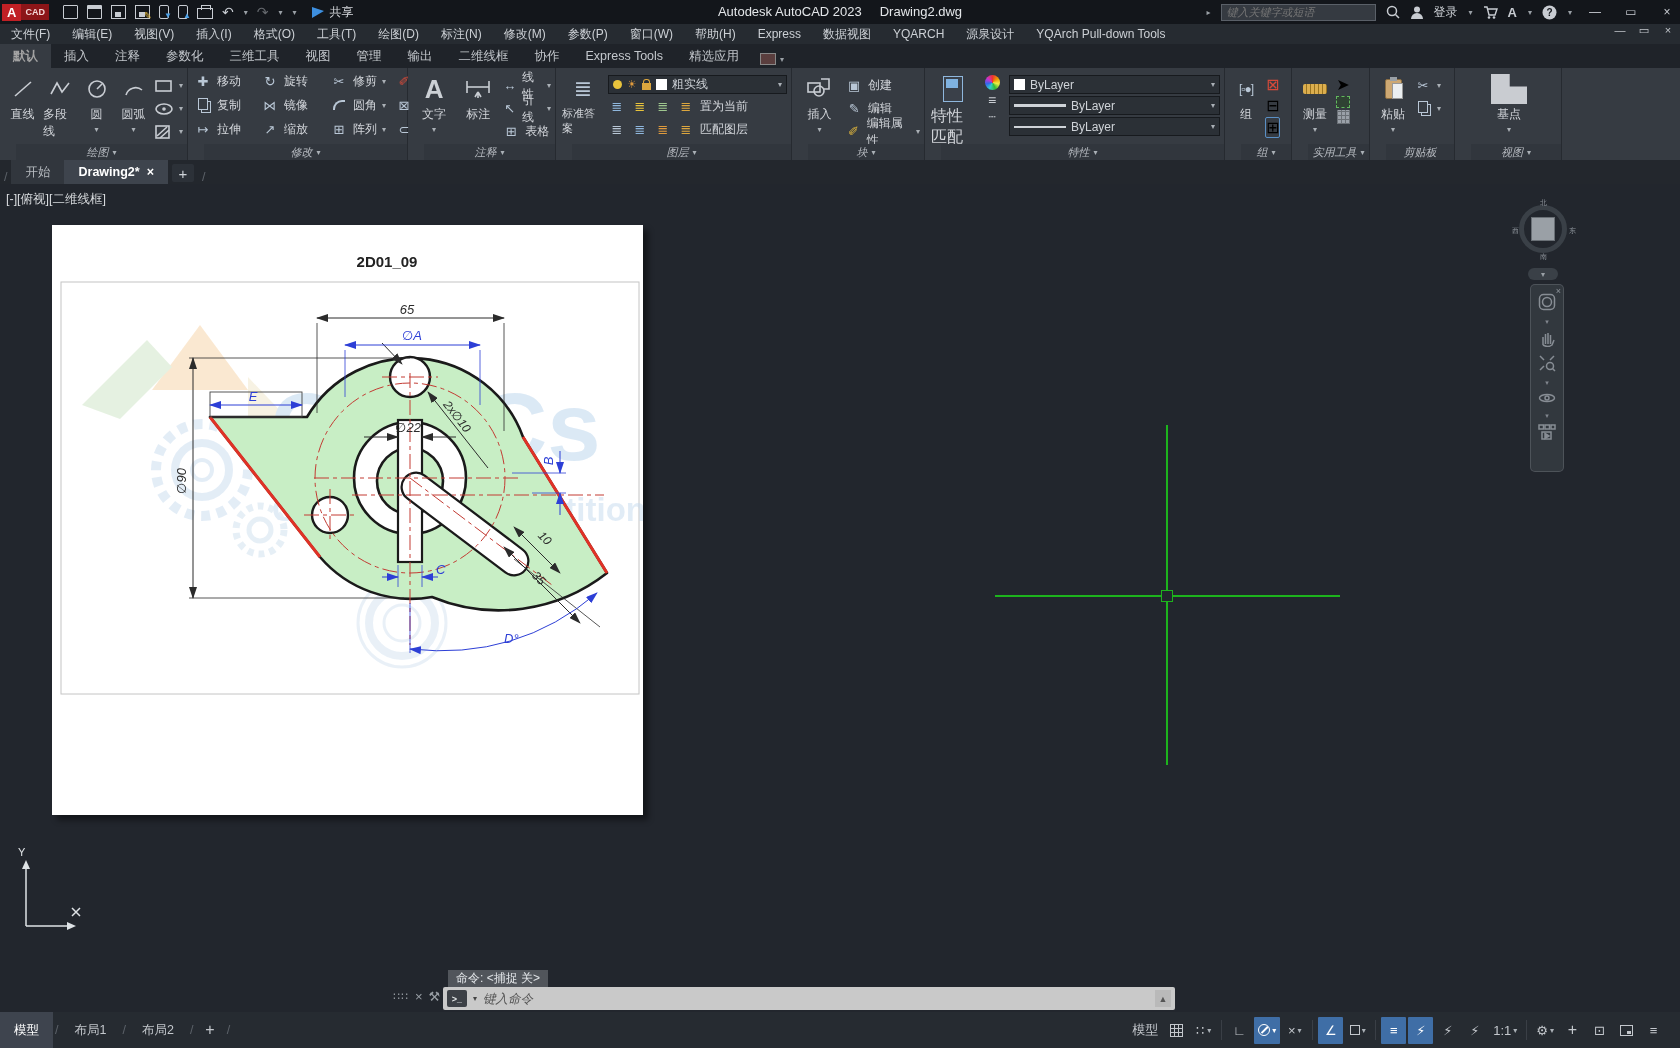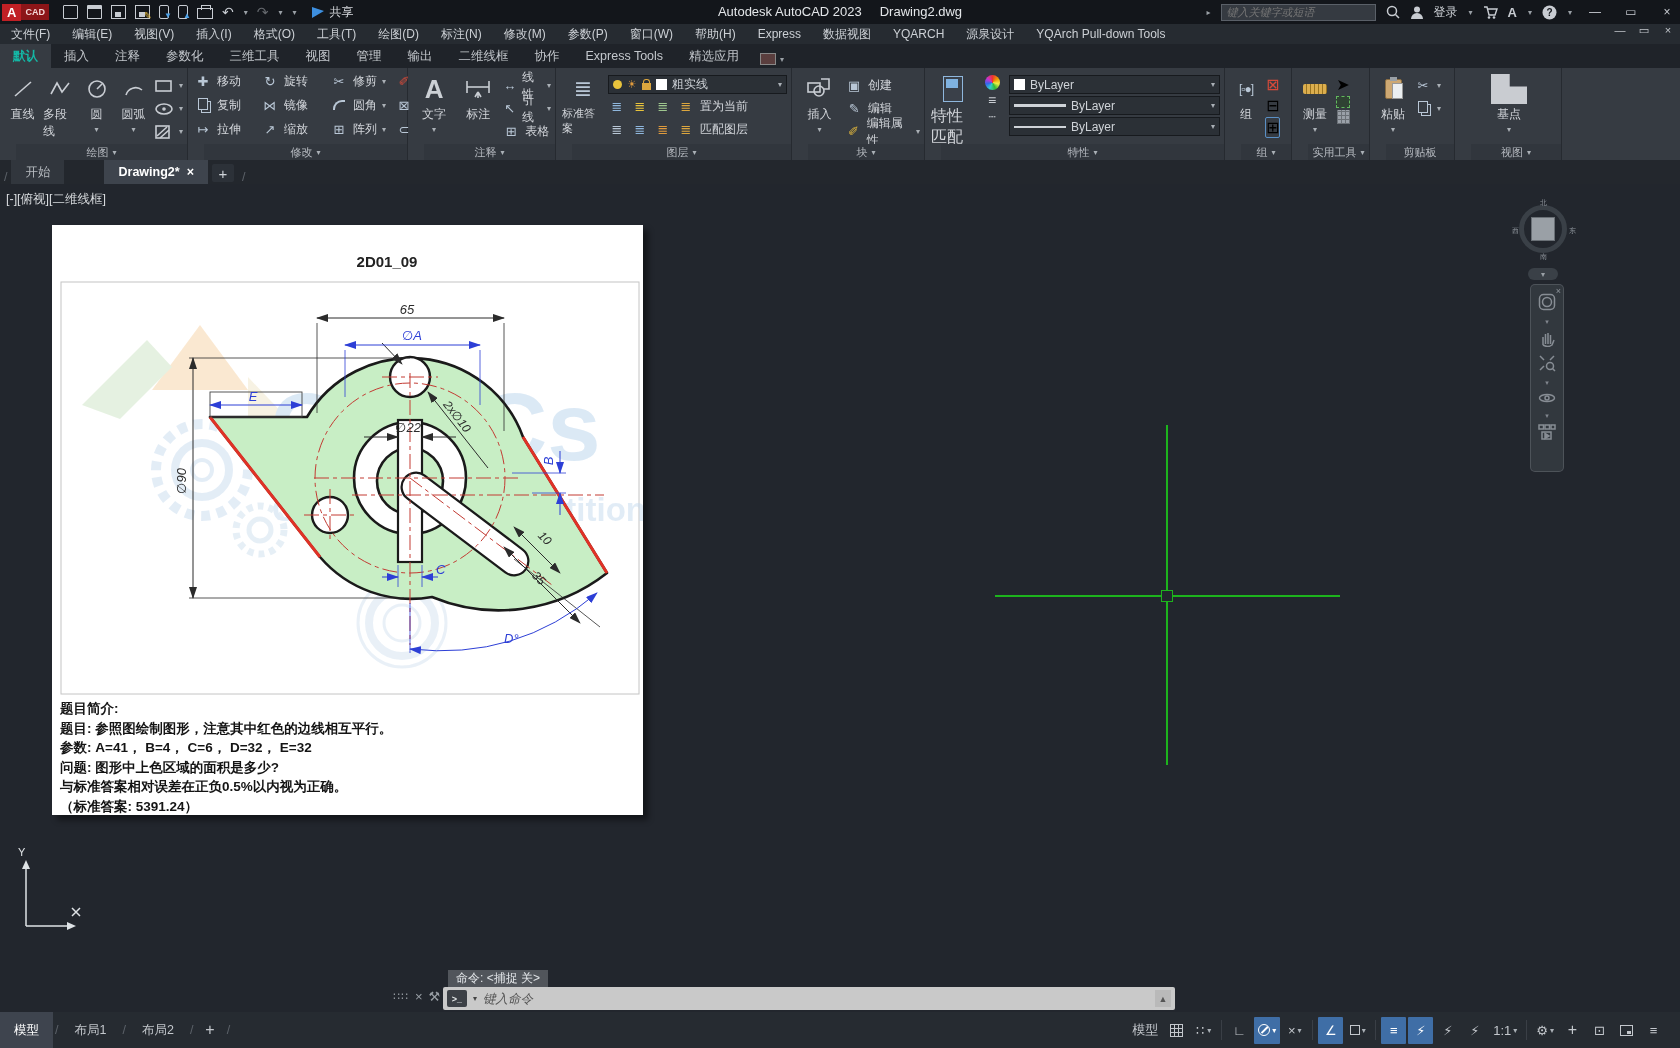--- a/index.html
+++ b/index.html
@@ -30,28 +30,28 @@
   .searchbox{width:155px;height:17px;background:#353a41;border:1px solid #5a6068;color:#d0d4d9;font-size:11px;font-style:italic;padding:0 5px;}
   .winbtn{width:26px;height:24px;display:flex;align-items:center;justify-content:center;color:#c8ccd2;font-size:12px;}
   
   .menubar{position:absolute;left:0;top:24px;width:1680px;height:20px;background:#262b31;display:flex;align-items:center;color:#ccd0d5;font-size:12px;}
   .menubar .mi{padding:0 11px;height:20px;display:flex;align-items:center;}
   .menuwin{position:absolute;right:2px;top:0;display:flex;gap:4px;color:#c2c6cb;font-size:11px;}
   .menuwin span{width:20px;text-align:center;}
   
   .ribtabs{position:absolute;left:0;top:44px;width:1680px;height:24px;background:#1f2329;display:flex;align-items:flex-end;color:#c3c7cc;font-size:12.5px;}
   .rtab{padding:4px 13px;height:24px;display:flex;align-items:center;}
-  .rtab.active{background:#363b42;color:#14b8a6;font-weight:bold;}
+  .rtab.active{background:#363b42;color:#a3a3a3;font-weight:bold;}
   .tabtool{margin-left:8px;display:flex;align-items:center;gap:3px;margin-bottom:3px;}
   .tabtool .pic{width:16px;height:12px;background:#5a3e3e;border:1px solid #888;}
   
   .ribbon{position:absolute;left:0;top:68px;width:1680px;height:92px;background:#363b42;display:flex;}
   .panel{position:relative;height:92px;border-right:1px solid #262a30;}
   .pbody{display:flex;height:76px;align-items:flex-start;padding:3px 4px 0 6px;gap:4px;}
-  .ptitle{position:absolute;bottom:0;left:16px;right:0;height:16px;background:#31363d;color:#b6bac0;font-size:11px;display:flex;align-items:center;justify-content:center;gap:4px;}
+  .ptitle{position:absolute;bottom:0;left:16px;right:0;height:16px;background:#31363d;color:#b6bac0;font-size:11px;display:flex;align-items:center;justify-content:center;gap:4px;font-style:italic;}
   .bb{display:flex;flex-direction:column;align-items:center;width:46px;color:#d2d5da;font-size:12px;gap:2px;padding-top:3px;}
   .bb .bico{height:30px;display:flex;align-items:center;justify-content:center;}
   .sbcol{display:flex;flex-direction:column;gap:2px;padding-top:4px;}
   .sb{display:flex;align-items:center;gap:5px;color:#d2d5da;font-size:12px;height:21px;}
   .sb .si{width:18px;text-align:center;color:#b9c7d6;font-size:13px;}
   .dd{font-size:8px;color:#aab0b6;}
   svg.bi line,svg.bi path,svg.bi rect,svg.bi ellipse,svg.bi circle{stroke:#c9cdd3;stroke-width:1.6;fill:none;}
   .i-copy{width:10px;height:12px;border:1.5px solid #b9c7d6;box-shadow:3px 3px 0 -1px #363b42,3px 3px 0 0 #b9c7d6;display:inline-block;}
   .i-fillet{width:12px;height:10px;border-left:2px solid #b9c7d6;border-top:2px solid #b9c7d6;border-top-left-radius:9px;display:inline-block;}
   .combo{display:flex;align-items:center;background:#2b3036;border:1px solid #171a1e;height:19px;color:#cfd3d8;font-size:12px;padding:0 4px;gap:5px;}
@@ -70,21 +70,21 @@
   .i-pm:before{content:"";position:absolute;left:2px;top:2px;width:12px;height:9px;background:#7fb2e0;}
   .i-wheel{width:15px;height:15px;border-radius:50%;background:conic-gradient(#e33,#e90,#ee4,#3b3,#3cc,#36e,#c3c,#e33);display:inline-block;}
   .i-grid9{width:13px;height:13px;background-image:repeating-linear-gradient(0deg,#c3c7cc 0 1px,transparent 1px 4px),repeating-linear-gradient(90deg,#c3c7cc 0 1px,transparent 1px 4px);display:inline-block;}
   .i-dashsel{width:14px;height:12px;border:1.5px dashed #62b85e;display:inline-block;background:#2f4233;}
   .i-calc{width:13px;height:14px;background:#9aa0a8;display:inline-block;background-image:repeating-linear-gradient(0deg,#6b7076 0 1px,transparent 1px 4px),repeating-linear-gradient(90deg,#6b7076 0 1px,transparent 1px 4px);}
   .i-grp{color:#b9c7d6;font-size:12px;letter-spacing:-1px;}
   
   .filetabs{position:absolute;left:0;top:160px;width:1680px;height:24px;background:#23272d;display:flex;align-items:flex-end;color:#b7bbc0;font-size:12.5px;}
   .ftab{padding:3px 14px;height:24px;display:flex;align-items:center;gap:7px;}
   .ftab.start{background:#31363d;}
-  .ftab.active{background:#3e444d;color:#fff;font-weight:bold;margin-left:40px;}
+  .ftab.active{background:#3e444d;color:#fff;font-weight:bold;}
   .fslash{color:#5c6269;padding:0 4px;}
   .fplus{width:22px;height:18px;border-radius:2px;background:#2c3138;display:flex;align-items:center;justify-content:center;color:#cfd3d8;font-size:15px;margin:0 4px 2px;}
   
   .canvas{position:absolute;left:0;top:184px;width:1643px;height:828px;background:#22262d;overflow:hidden;}
   .vplabel{position:absolute;left:6px;top:7px;color:#d8dbde;font-size:12.5px;}
   .paper{position:absolute;left:52px;top:41px;width:591px;height:590px;background:#fff;box-shadow:5px 5px 6px rgba(0,0,0,.45);}
   .problem{position:absolute;left:8px;top:474px;color:#141414;font-weight:bold;font-size:13.5px;line-height:19.5px;font-family:"Liberation Serif","DejaVu Serif",serif;}
   .ch-h{position:absolute;left:995px;top:411px;width:345px;height:1.6px;background:#1db31d;}
   .ch-v{position:absolute;left:1166.2px;top:241px;width:1.6px;height:340px;background:#1db31d;}
   .ch-box{position:absolute;left:1161px;top:406px;width:12px;height:12px;background:#22262d;border:1.6px solid #1db31d;}
@@ -702,28 +702,20 @@
         <text transform="translate(134,256) rotate(-90)" text-anchor="middle" fill="#2b2b2b">∅90</text>
         <text x="356" y="207" text-anchor="middle" fill="#2b2b2b">∅22</text>
         <text transform="translate(402,194) rotate(52)" text-anchor="middle" font-size="12" fill="#2b2b2b">2x∅10</text>
         <text transform="translate(501,236) rotate(-90)" text-anchor="middle" fill="#2d3fd6">B</text>
         <text x="384" y="349" fill="#2d3fd6">C</text>
         <text transform="translate(490,316) rotate(45)" text-anchor="middle" font-size="12" fill="#2b2b2b">10</text>
         <text transform="translate(484,356) rotate(45)" text-anchor="middle" font-size="12" fill="#2b2b2b">35</text>
         <text x="452" y="418" fill="#2d3fd6">D°</text>
       </g>
     </svg>
-    <div class="problem">
-      <div>题目简介:</div>
-      <div>题目: 参照图绘制图形，注意其中红色的边线相互平行。</div>
-      <div>参数: A=41，  B=4，  C=6，  D=32，  E=32</div>
-      <div>问题: 图形中上色区域的面积是多少?</div>
-      <div>与标准答案相对误差在正负0.5%以内视为正确。</div>
-      <div>（标准答案: 5391.24）</div>
-    </div>
   </div>
 
   <div class="ch-h"></div>
   <div class="ch-v"></div>
   <div class="ch-box"></div>
 
   <div class="viewcube">
     <span class="vc-ring"></span>
     <span class="vc-face"></span>
     <span class="vc-l" style="left:24px;top:-4px">北</span>

